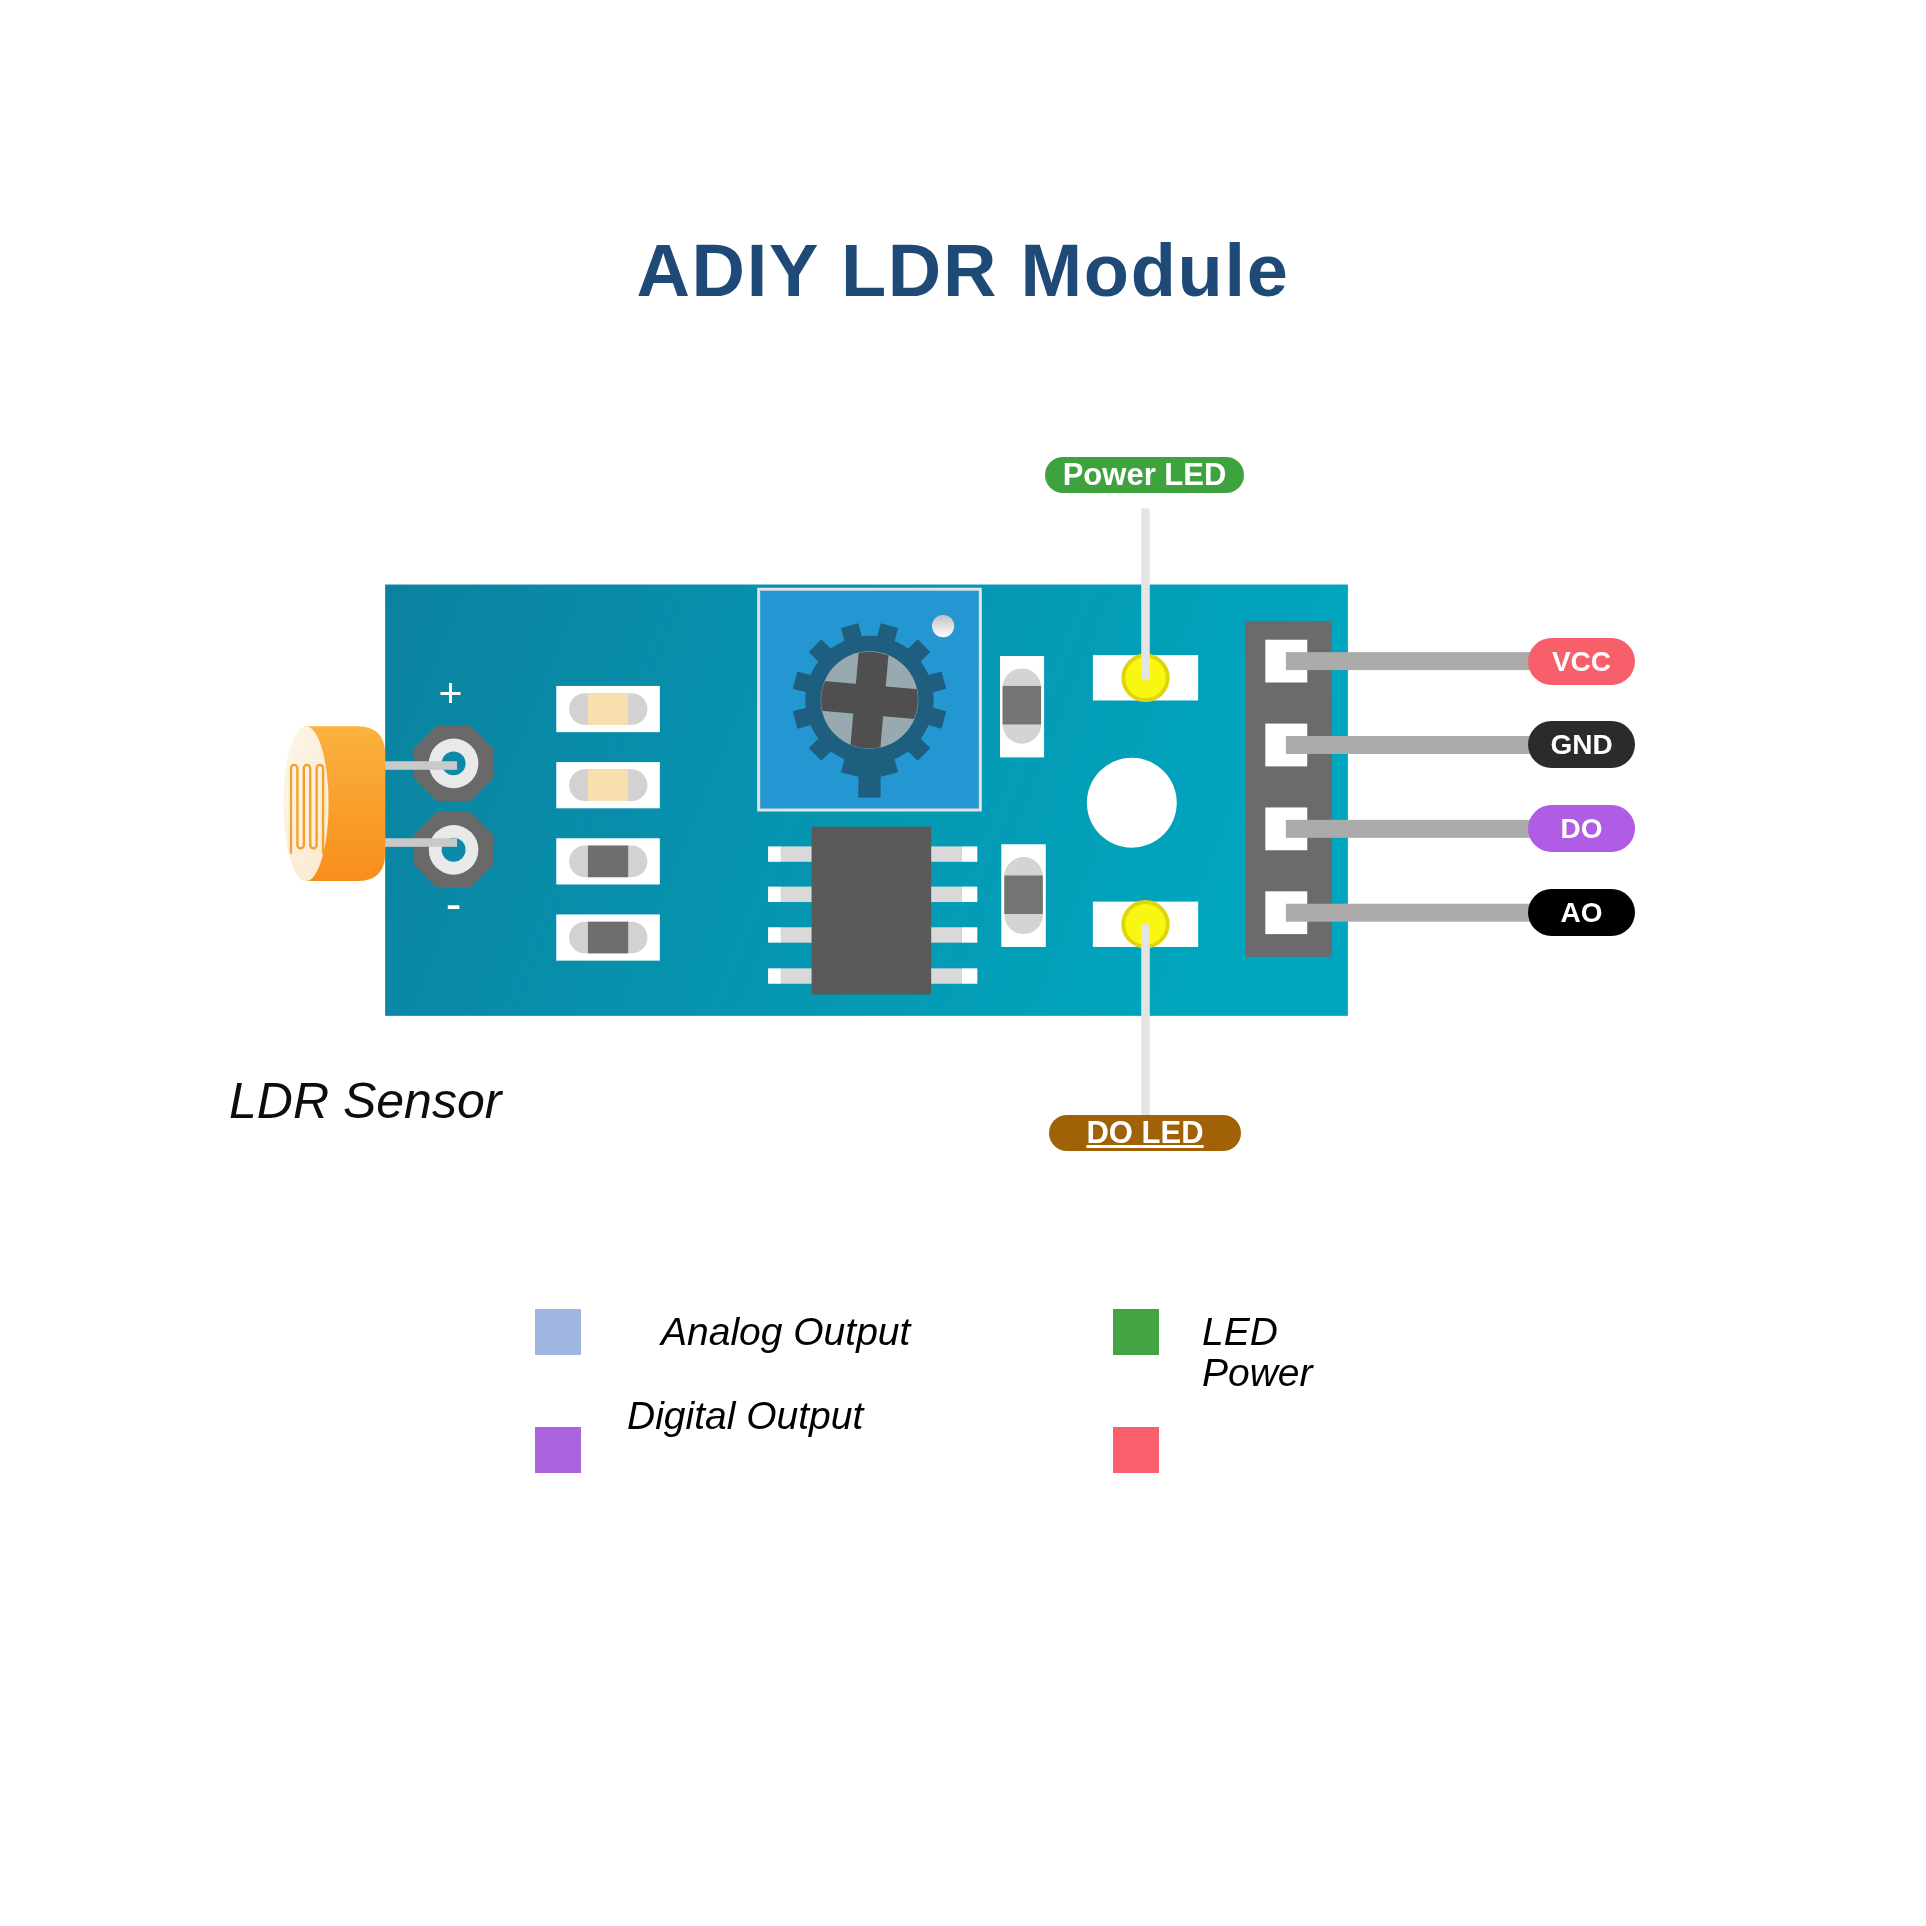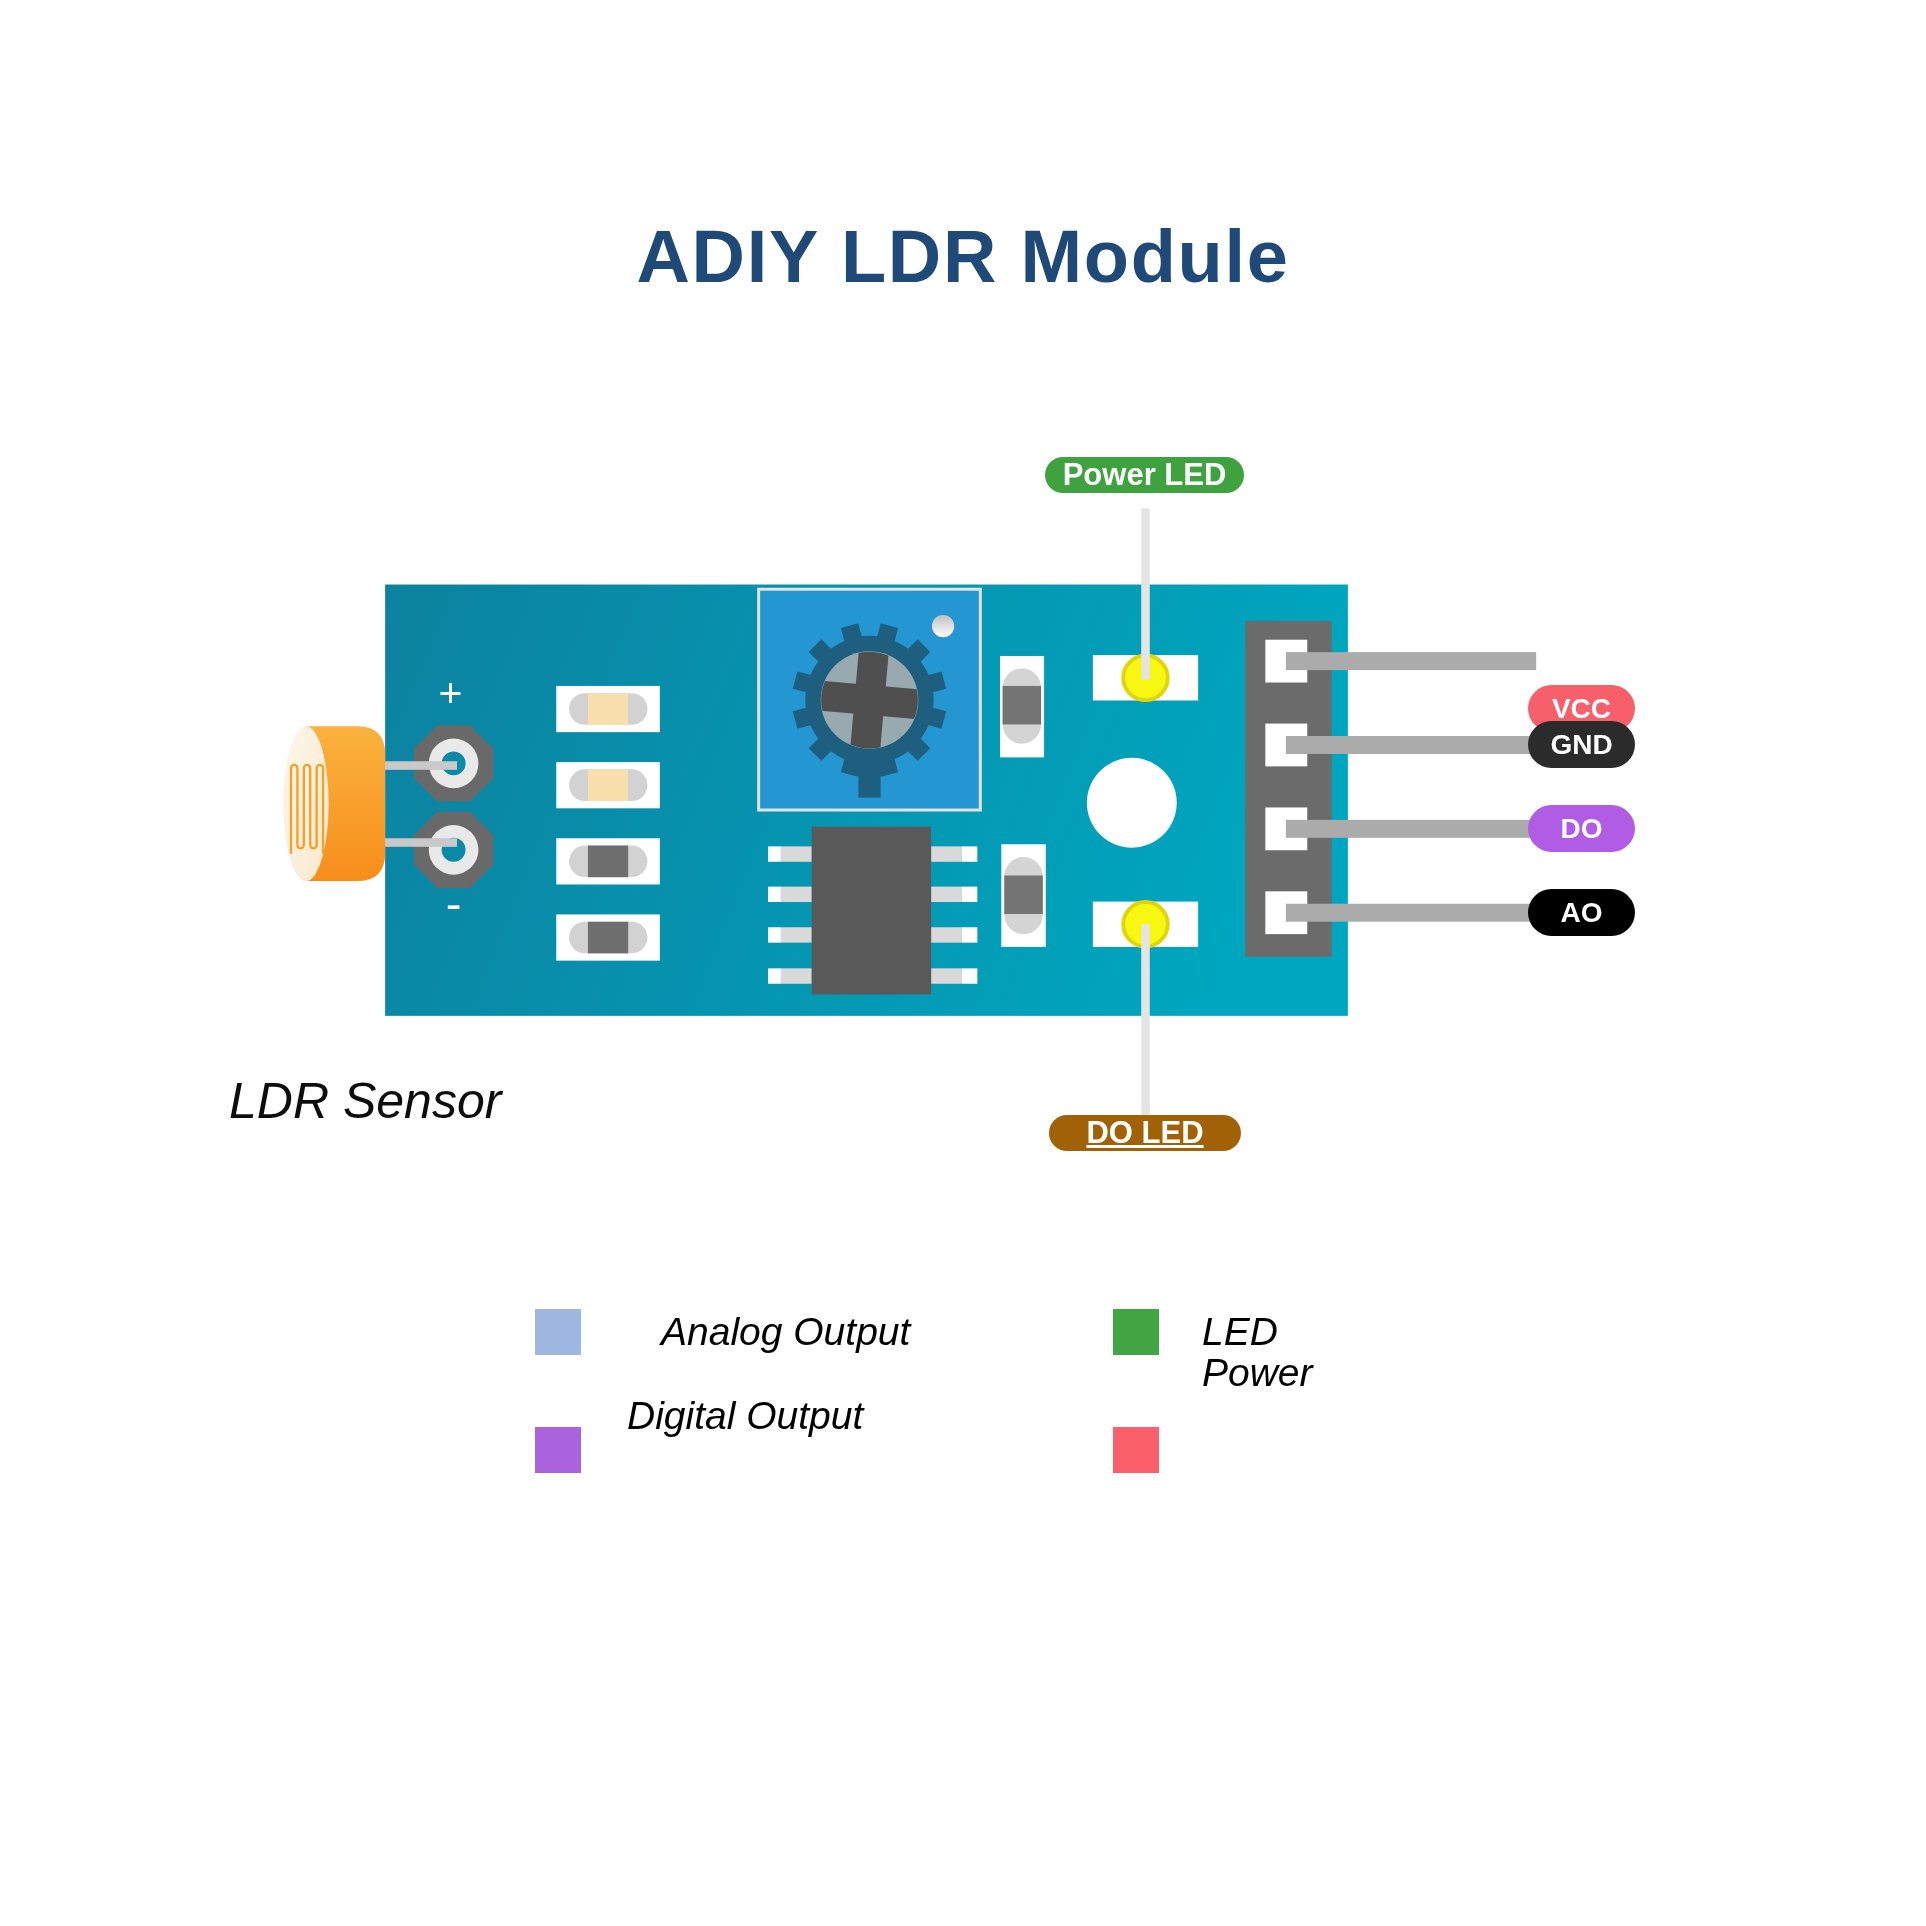--- a/index.html
+++ b/index.html
@@ -2,33 +2,33 @@
 <html style="font-size:6.8px"><head>
 <meta charset="utf-8">
 <style>
   html,body{margin:0;padding:0;}
   body{
     width:1926px;height:1926px;position:relative;background:#ffffff;overflow:hidden;
     font-family:"Liberation Sans", sans-serif;
   }
   .abs{position:absolute;}
   #title{
-    left:0;right:0;top:214px;text-align:center;
+    left:0;right:0;top:228px;text-align:center;
     font-size:74px;font-weight:bold;letter-spacing:1.7px;
   }
   #diagram-svg{left:0;top:0;width:1926px;height:1926px;}
   .pill{
     position:absolute;display:flex;align-items:center;justify-content:center;
     color:#ffffff;font-weight:bold;border-radius:26px;
   }
   .pin-pill{width:107px;height:47px;border-radius:23.5px;font-size:28px;}
   .green-pill{height:36px;font-size:31px;}
   #pill-power-led{left:1045px;top:457px;width:199px;}
   #pill-do-led{left:1049px;top:1115px;width:192px;}
-  #pin-pill-0{left:1528px;top:638px;margin-top:47px;}
+  #pin-pill-0{left:1528px;top:638px;}
   #pin-pill-1{left:1528px;top:721px;}
   #pin-pill-2{left:1528px;top:805px;}
   #pin-pill-3{left:1528px;top:889px;}
   #ldr-label{
     left:229px;top:1072px;font-size:50px;font-style:italic;color:#0d0d0d;
   }
   .legend-swatch{position:absolute;width:46px;height:46px;}
   .legend-label{
     position:absolute;height:46px;line-height:46px;
     font-size:39px;font-style:italic;color:#000000;white-space:nowrap;

